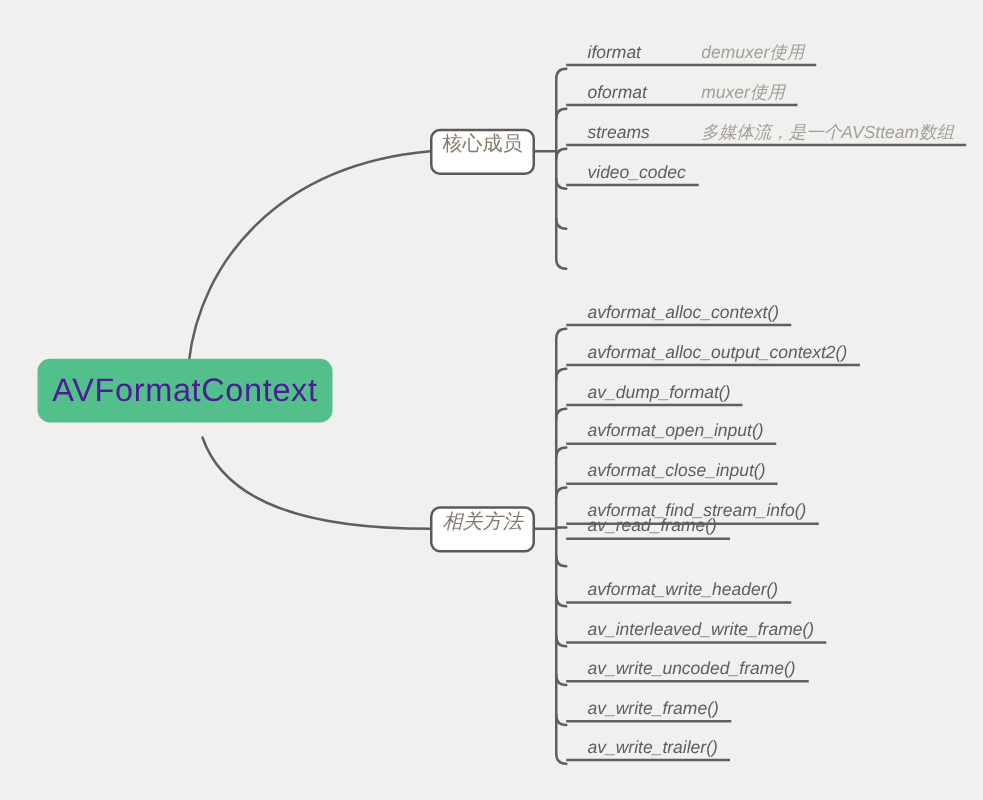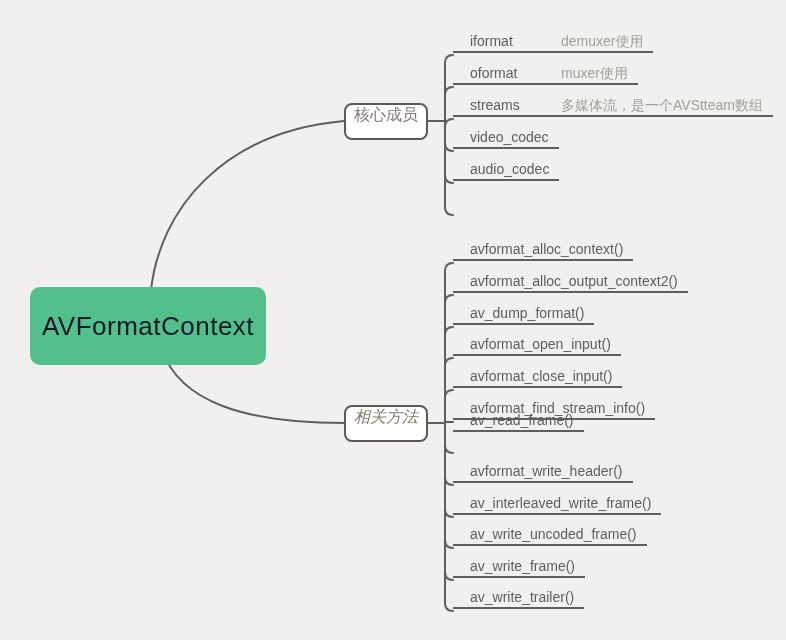--- a/index.html
+++ b/index.html
@@ -17,25 +17,25 @@
     background:var(--bg);
     font-family:"Liberation Sans","DejaVu Sans",sans-serif;
     position:relative;
     overflow:hidden;
   }
   .canvas{position:absolute;inset:0;width:786px;height:640px;}
   svg.connectors{position:absolute;left:0;top:0;width:786px;height:640px;pointer-events:none;}
   svg.connectors path{fill:none;stroke:var(--line);stroke-width:2;stroke-linecap:round;}
 
   .root-node{
-    position:absolute;left:30px;top:287px;width:236px;height:78px;
+    position:absolute;left:30px;top:287px;width:236px;height:51px;
     background:var(--accent-green);
     border-radius:10px;
     display:flex;align-items:center;justify-content:center;
-    color:#0f172a;font-size:26px;letter-spacing:.5px;
+    color:#4c1d95;font-size:26px;letter-spacing:.5px;
     cursor:pointer;
   }
   .branch-node{
     position:absolute;width:84px;height:37px;
     background:#ffffff;
     border:2px solid var(--branch-border);
     border-radius:8px;
     display:flex;align-items:flex-start;justify-content:center;
     color:var(--branch-text);font-size:16px;
     cursor:pointer;
@@ -43,20 +43,21 @@
   .branch-members{left:344px;top:103px;}
   .branch-methods{left:344px;top:405px;font-style:italic;}
 
   .leaf{
     position:absolute;left:453px;height:22px;line-height:20px;
     padding:0 10px 1px 17px;
     border-bottom:2px solid var(--line);
     white-space:nowrap;
     font-size:14px;
     cursor:pointer;
+    font-style:italic;
   }
   .leaf-label{color:var(--label);}
   .leaf.has-note .leaf-label{display:inline-block;min-width:91px;}
   .leaf-note{color:var(--note);}
 </style>
 </head>
 <body>
 
 <div class="canvas">
 
@@ -106,23 +107,20 @@
   </div>
   <div class="leaf has-note" style="top:63px">
     <span class="leaf-label">oformat</span><span class="leaf-note">muxer使用</span>
   </div>
   <div class="leaf has-note" style="top:95px">
     <span class="leaf-label">streams</span><span class="leaf-note">多媒体流，是一个AVStteam数组</span>
   </div>
   <div class="leaf" style="top:127px">
     <span class="leaf-label">video_codec</span>
   </div>
-  <div class="leaf" style="top:159px">
-    <span class="leaf-label">audio_codec</span>
-  </div>
 
   <div class="leaf" style="top:239px">
     <span class="leaf-label">avformat_alloc_context()</span>
   </div>
   <div class="leaf" style="top:271px">
     <span class="leaf-label">avformat_alloc_output_context2()</span>
   </div>
   <div class="leaf" style="top:303px">
     <span class="leaf-label">av_dump_format()</span>
   </div>

